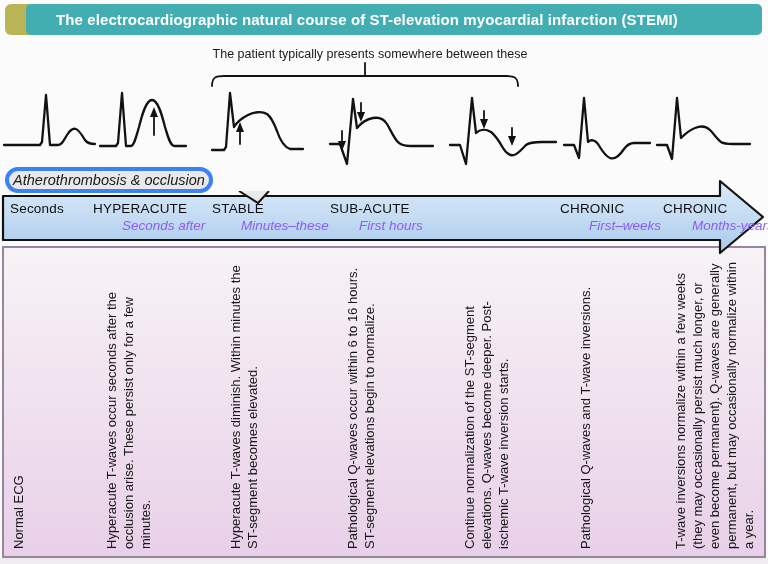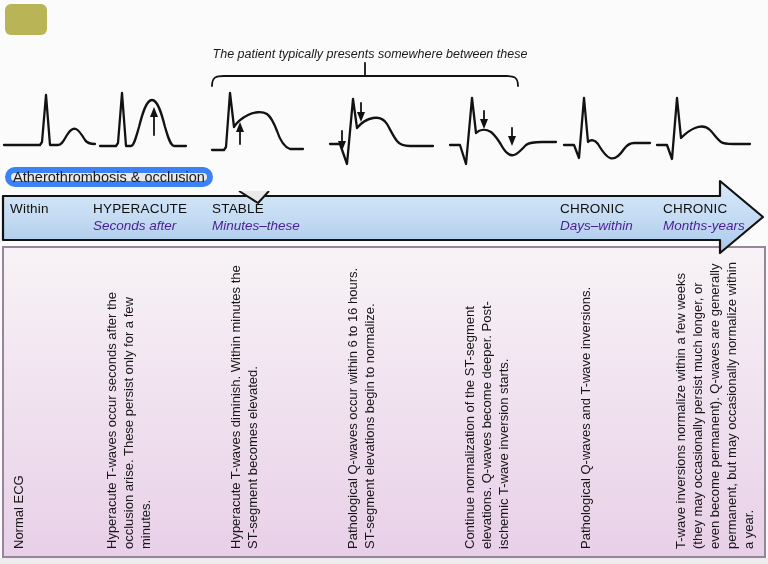--- a/index.html
+++ b/index.html
@@ -28,44 +28,44 @@
     z-index:1;
   }
   .header-title {
     color:#ffffff; font-size:15px; font-weight:700; letter-spacing:0.1px;
     padding-left:30px; white-space:nowrap;
   }
 
   
   .annotation-text {
     position:absolute; left:170px; top:47px; width:400px;
-    text-align:center; font-size:12.5px; color:#1a1a1a;font-style:italic;
+    text-align:center; font-size:12.5px; color:#1a1a1a;
   }
   .brace-svg { position:absolute; left:210px; top:61px; }
 
   
   .ecg { position:absolute; top:85px; }
   .ecg path, .ecg line { fill:none; stroke:#121212; stroke-width:2.3; stroke-linecap:round; stroke-linejoin:round; }
   .ecg .ah { fill:#121212; stroke:none; }
   .ecg .ast { stroke-width:1.8; }
 
   
   .occlusion-box {
-    position:absolute; left:5px; top:167px; width:208px; height:20px;
-    background:#e9e9e9; border:6px solid #3b82f6; border-radius:13px;
+    position:absolute; left:5px; top:167px; width:208px; height:26px;
+    background:#e9e9e9; border:4px solid #3b82f6; border-radius:13px;
     display:flex; align-items:center; justify-content:center;
-    font-size:14.5px; z-index:4;
+    font-size:14.5px; z-index:4;font-style:italic;
   }
   .occlusion-pointer { position:absolute; left:237px; top:191px; z-index:4; }
 
   
   .timeline-svg { position:absolute; left:0; top:178px; z-index:2; }
   .stage-label { position:absolute; top:200px; line-height:17px; z-index:3; white-space:nowrap; }
   .stage-name { font-size:13.5px; letter-spacing:0.2px; color:#101010; }
-  .stage-sub  { font-size:13.5px; font-style:italic; color:#4c1d95; }
+  .stage-sub  { font-size:13.5px; font-style:italic; color:#8b5cf6;margin-left:29px; }
 
   
   .descriptions-panel {
     position:absolute; left:2px; top:246px; width:764px; height:312px;
     border:2px solid var(--panel-border,#97869b);
     background:linear-gradient(180deg, var(--panel-pink-top,#f7f3f6) 0%, #f1e3f0 45%, var(--panel-pink-bottom,#e8d0e8) 100%);
     z-index:1;
   }
   .desc-col {
     position:absolute; top:549px; width:292px;
@@ -74,20 +74,23 @@
     z-index:2;
   }
   .bottom-strip { position:absolute; left:0; top:558px; width:768px; height:6px; background:#efecef; }
 </style>
 </head>
 <body>
 
 <div class="stage-wrap">
 
   <div class="accent-tab"></div>
+  <div class="header-bar">
+    <div class="header-title">The electrocardiographic natural course of ST-elevation myocardial infarction (STEMI)</div>
+  </div>
 
   <div class="annotation-text">The patient typically presents somewhere between these</div>
   <svg class="brace-svg" width="310" height="26" viewBox="0 0 310 26">
     <path d="M2 25 C2 16 6 15 14 15 H296 C304 15 308 16 308 25" fill="none" stroke="#121212" stroke-width="1.8" stroke-linecap="round"></path>
     <path d="M155 14 V2" fill="none" stroke="#121212" stroke-width="1.8" stroke-linecap="round"></path>
   </svg>
 
   <svg class="ecg" style="left:2px" width="95" height="105" viewBox="0 0 95 105">
     <path d="M2 60 H38 L40 57 L44 10 L48 60 H56 C60 60 62 55 65 50 C68 45 71 43 74 44 C77 45 80 50 83 55 C85 58 88 59 93 59"></path>
   </svg>
@@ -140,33 +143,37 @@
       <linearGradient id="tlgrad" x1="0" y1="0" x2="0" y2="1">
         <stop offset="0" stop-color="#d9eafa"></stop>
         <stop offset="0.55" stop-color="#c2daf2"></stop>
         <stop offset="1" stop-color="#a8c8ea"></stop>
       </linearGradient>
     </defs>
     <polygon points="3,18 720,18 720,3 763,39 720,75 720,62 3,62" fill="url(#tlgrad)" stroke="#121212" stroke-width="2.2" stroke-linejoin="round"></polygon>
   </svg>
 
   <div class="stage-label" style="left:10px">
-    <div class="stage-name">Within</div>
+    <div class="stage-name">Seconds</div>
   </div>
   <div class="stage-label" style="left:93px">
     <div class="stage-name">HYPERACUTE</div>
     <div class="stage-sub">Seconds after</div>
   </div>
   <div class="stage-label" style="left:212px">
     <div class="stage-name">STABLE</div>
     <div class="stage-sub">Minutes–these</div>
   </div>
+  <div class="stage-label" style="left:330px">
+    <div class="stage-name">SUB-ACUTE</div>
+    <div class="stage-sub">First hours</div>
+  </div>
   <div class="stage-label" style="left:560px">
     <div class="stage-name">CHRONIC</div>
-    <div class="stage-sub">Days–within</div>
+    <div class="stage-sub">First–weeks</div>
   </div>
   <div class="stage-label" style="left:663px">
     <div class="stage-name">CHRONIC</div>
     <div class="stage-sub">Months-years</div>
   </div>
 
   <div class="descriptions-panel"></div>
 
   <div class="desc-col" style="left:10px">Normal ECG</div>
   <div class="desc-col" style="left:103px">Hyperacute T-waves occur seconds after the occlusion arise. These persist only for a few minutes.</div>

